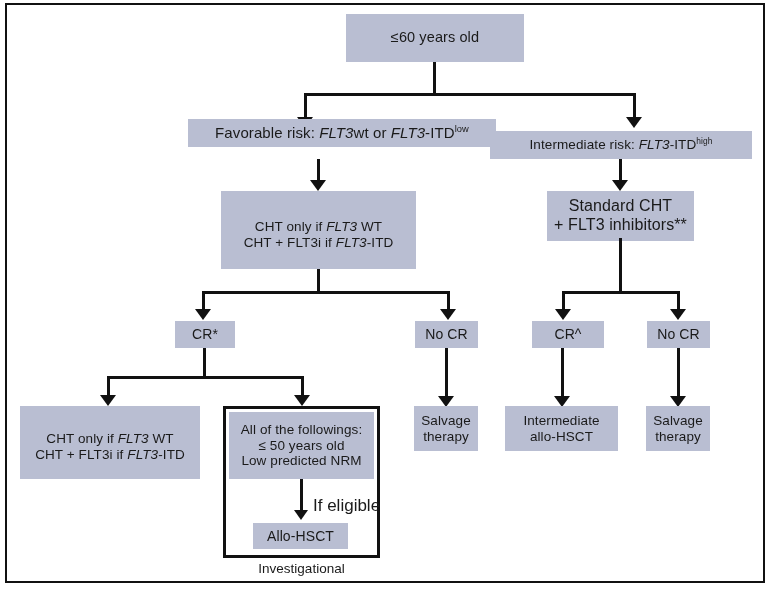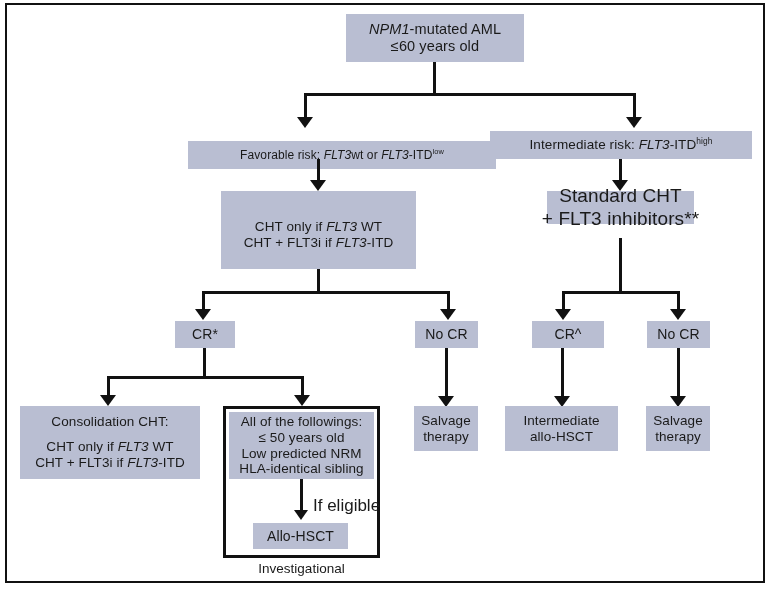--- a/index.html
+++ b/index.html
@@ -22,51 +22,50 @@
   .caption{position:absolute;text-align:center;color:#1a1a1a;white-space:nowrap;}
   .sideLabel{position:absolute;color:#1a1a1a;white-space:nowrap;}
 </style>
 </head>
 <body>
 
 <div id="page">
   <div id="frame"></div>
 
   <div class="node" style="left:346px;top:14px;width:178px;height:48px;font-size:14.5px;">
-    <span class="ln"><i class="g">NPM1</i><span>-mutated AML</span></span>
     <span class="ln">≤60 years old</span>
   </div>
 
   <div class="vline" style="left:433px;top:62px;height:33px;"></div>
   <div class="hline" style="left:304px;top:93px;width:332px;"></div>
   <div class="vline" style="left:304px;top:93px;height:26px;"></div>
   <div class="arrow" style="left:297px;top:117px;"></div>
   <div class="vline" style="left:633px;top:93px;height:26px;"></div>
   <div class="arrow" style="left:626px;top:117px;"></div>
 
-  <div class="node" style="left:188px;top:141px;width:308px;height:28px;font-size:12px;">
+  <div class="node" style="left:188px;top:119px;width:308px;height:28px;font-size:15px;">
     <span class="ln"><span>Favorable risk: </span><i class="g">FLT3</i><span>wt or </span><i class="g">FLT3</i><span>-ITD</span><sup>low</sup></span>
   </div>
 
   <div class="node" style="left:490px;top:131px;width:262px;height:28px;font-size:13.5px;">
     <span class="ln"><span>Intermediate risk: </span><i class="g">FLT3</i><span>-ITD</span><sup>high</sup></span>
   </div>
 
   <div class="vline" style="left:317px;top:159px;height:23px;"></div>
   <div class="arrow" style="left:310px;top:180px;"></div>
   <div class="vline" style="left:619px;top:159px;height:23px;"></div>
   <div class="arrow" style="left:612px;top:180px;"></div>
 
   <div class="node" style="left:221px;top:191px;width:195px;height:78px;font-size:13.5px;">
     <span class="gap"></span>
     <span class="ln"><span>CHT only if </span><i class="g">FLT3</i><span> WT</span></span>
     <span class="ln"><span>CHT + FLT3i if </span><i class="g">FLT3</i><span>-ITD</span></span>
   </div>
 
-  <div class="node" style="left:547px;top:191px;width:147px;height:33px;font-size:19px;">
+  <div class="node" style="left:547px;top:191px;width:147px;height:50px;font-size:16px;">
     <span class="ln">Standard CHT</span>
     <span class="ln">+ FLT3 inhibitors**</span>
   </div>
 
   <div class="vline" style="left:317px;top:269px;height:24px;"></div>
   <div class="hline" style="left:202px;top:291px;width:248px;"></div>
   <div class="vline" style="left:202px;top:291px;height:20px;"></div>
   <div class="arrow" style="left:195px;top:309px;"></div>
   <div class="vline" style="left:447px;top:291px;height:20px;"></div>
   <div class="arrow" style="left:440px;top:309px;"></div>
@@ -101,33 +100,31 @@
   <div class="vline" style="left:445px;top:348px;height:52px;"></div>
   <div class="arrow" style="left:438px;top:396px;"></div>
 
   <div class="vline" style="left:561px;top:348px;height:52px;"></div>
   <div class="arrow" style="left:554px;top:396px;"></div>
 
   <div class="vline" style="left:677px;top:348px;height:52px;"></div>
   <div class="arrow" style="left:670px;top:396px;"></div>
 
   <div class="node" style="left:20px;top:406px;width:180px;height:73px;font-size:13.5px;">
-    <span class="ln">Consolidation CHT:</span>
     <span class="gap"></span>
     <span class="ln"><span>CHT only if </span><i class="g">FLT3</i><span> WT</span></span>
     <span class="ln"><span>CHT + FLT3i if </span><i class="g">FLT3</i><span>-ITD</span></span>
   </div>
 
   <div class="investbox" style="left:223px;top:406px;width:157px;height:152px;"></div>
 
   <div class="node" style="left:229px;top:412px;width:145px;height:67px;font-size:13.5px;">
     <span class="ln">All of the followings:</span>
     <span class="ln">≤ 50 years old</span>
     <span class="ln">Low predicted NRM</span>
-    <span class="ln">HLA-identical sibling</span>
   </div>
 
   <div class="vline" style="left:300px;top:479px;height:33px;"></div>
   <div class="arrow sm" style="left:294px;top:510px;"></div>
   <div class="sideLabel" style="left:313px;top:496px;font-size:17px;">If eligible</div>
 
   <div class="node" style="left:253px;top:523px;width:95px;height:26px;font-size:14px;">
     <span class="ln">Allo-HSCT</span>
   </div>
 

